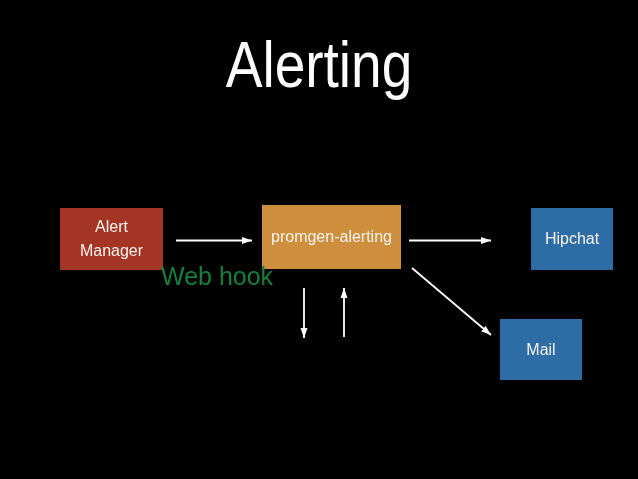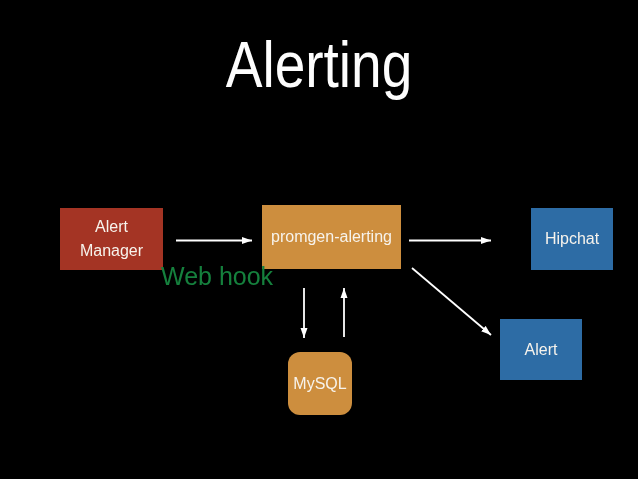--- a/index.html
+++ b/index.html
@@ -104,22 +104,19 @@
 
   <div class="node node-promgen" style="background: rgb(205, 142, 62);">
     <span>promgen-alerting</span>
   </div>
 
   <div class="node node-hipchat" style="background: rgb(45, 108, 165);">
     <span>Hipchat</span>
   </div>
 
   <div class="node node-mail" style="background: rgb(45, 108, 165);">
-    <span>Alert</span>
+    <span>Mail</span>
   </div>
 
-  <div class="node node-mysql" style="background: rgb(205, 142, 62);">
-    <span>MySQL</span>
-  </div>
 
   <div class="annotation-webhook">Web hook</div>
 
 </div>
 
 </body></html>

